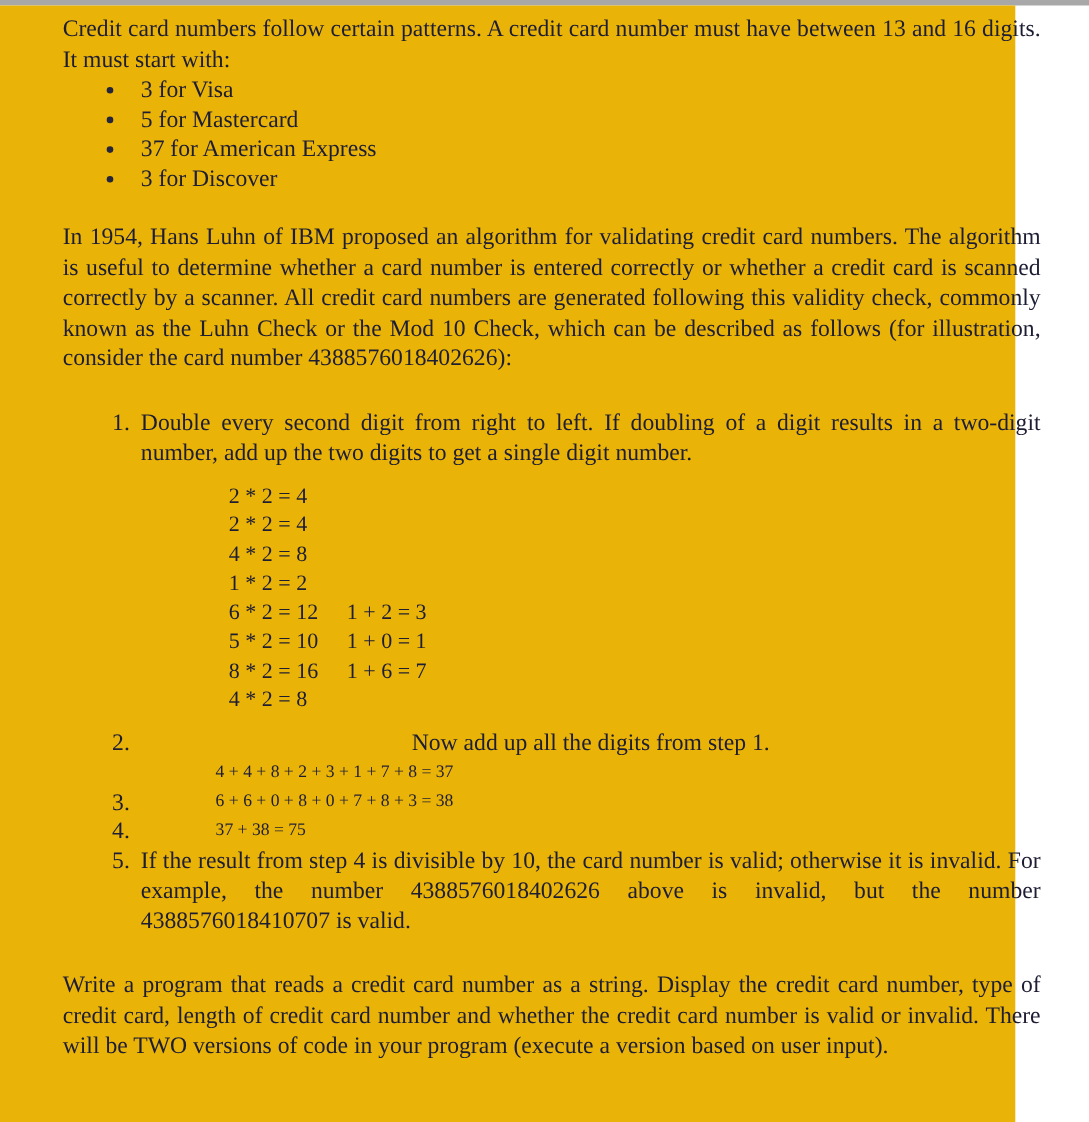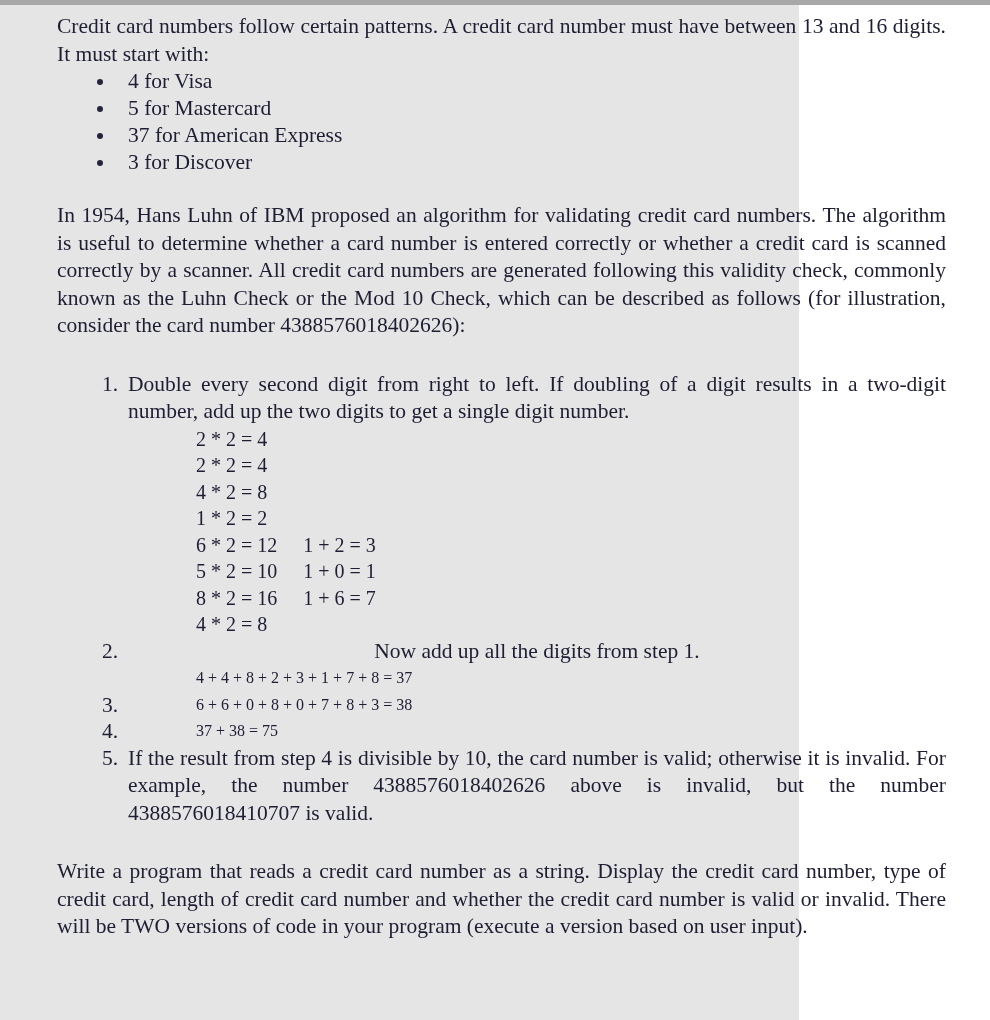--- a/index.html
+++ b/index.html
@@ -18,23 +18,23 @@
   .top-strip {
     position: absolute;
     top: 0; left: 0;
     width: 990px;
     height: 5px;
     background: #a8a8a8;
   }
   .page {
     position: absolute;
     top: 5px; left: 0;
-    width: 799px;
+    width: 923px;
     height: 1015px;
-    background: #e5e5e5;
+    background: #eab308;
     box-sizing: border-box;
   }
   .content {
     position: absolute;
     left: 57px;
     top: 8px;
     width: 889px;
   }
   p.para {
     margin: 0;
@@ -95,21 +95,21 @@
   ol.steps > li .step-text {
     display: block;
     text-align: justify;
   }
   ol.steps > li .step-text.nojust {
     text-align: center;
   }
 
   
   .eq-block {
-    margin: 0;
+    margin: 12px;
     padding: 0;
     list-style: none;
   }
   .eq-row {
     font-size: 20px;
     line-height: 26.5px;
     color: #1d1d33;
     padding-left: 68px;
     white-space: pre;
   }
@@ -131,21 +131,21 @@
 <div class="top-strip"></div>
 
 <div class="page">
   <div class="content">
 
     <p class="para">Credit card numbers follow certain patterns. A credit card number must have between 13 and 16 digits. It must start with:</p>
 
     <ul class="bullets">
       <li>
         <span class="bullet-dot"></span>
-        <span>4 for Visa</span>
+        <span>3 for Visa</span>
       </li>
       <li>
         <span class="bullet-dot"></span>
         <span>5 for Mastercard</span>
       </li>
       <li>
         <span class="bullet-dot"></span>
         <span>37 for American Express</span>
       </li>
       <li>

